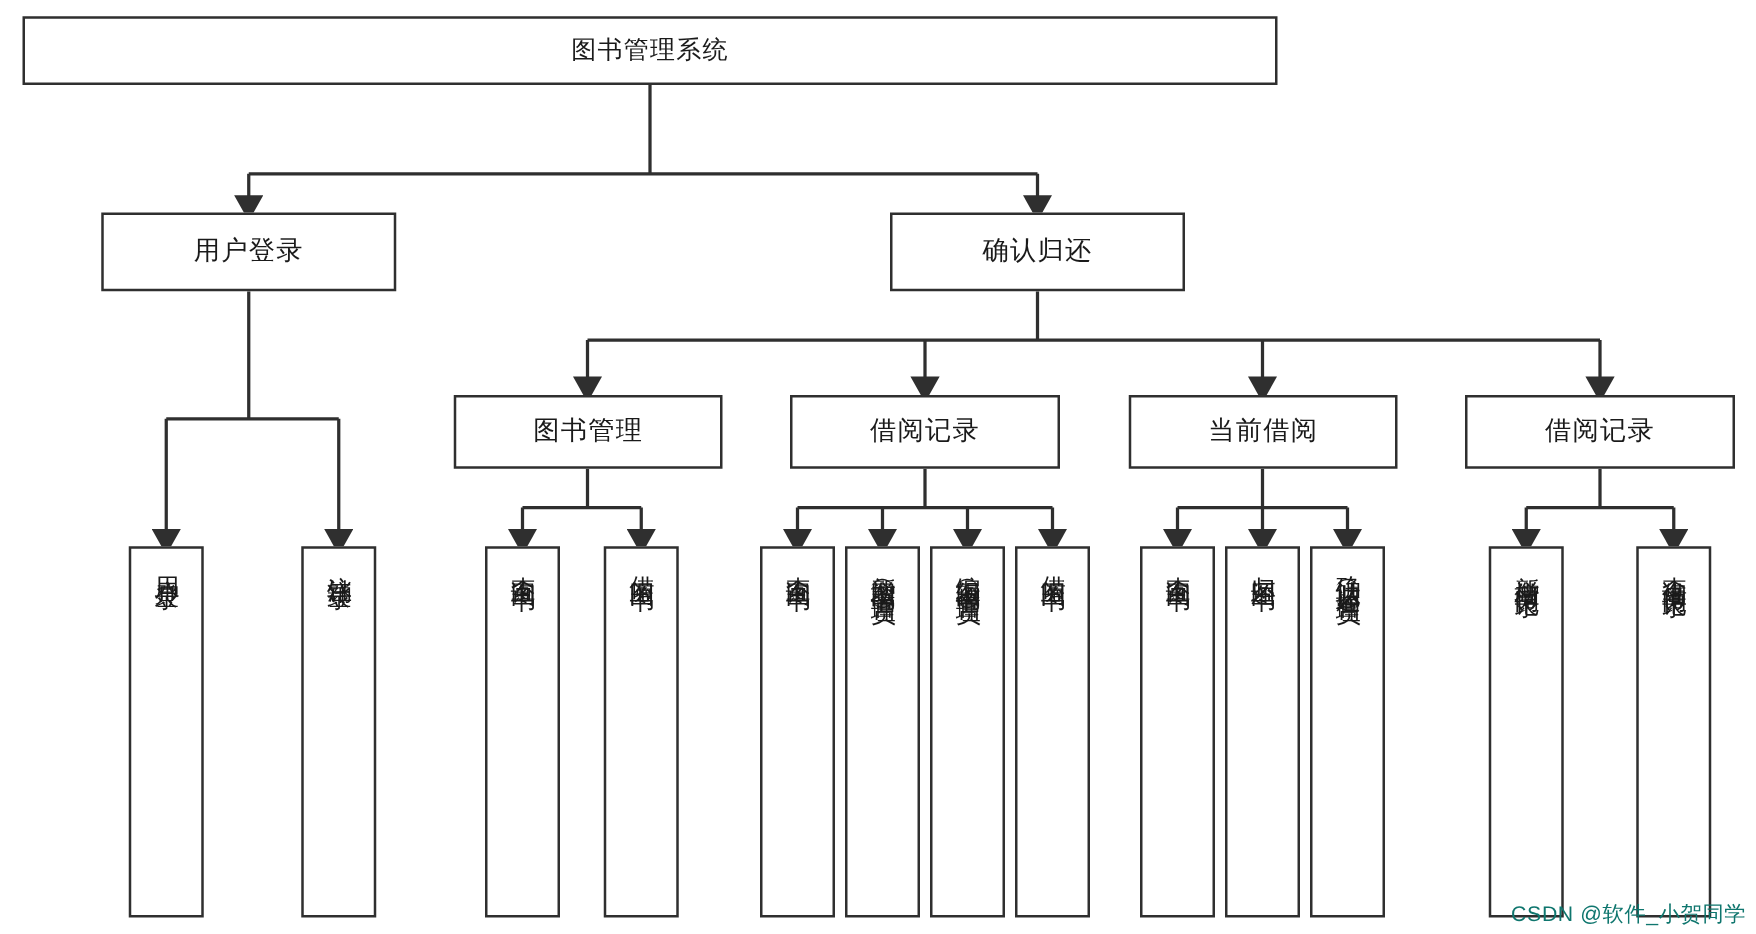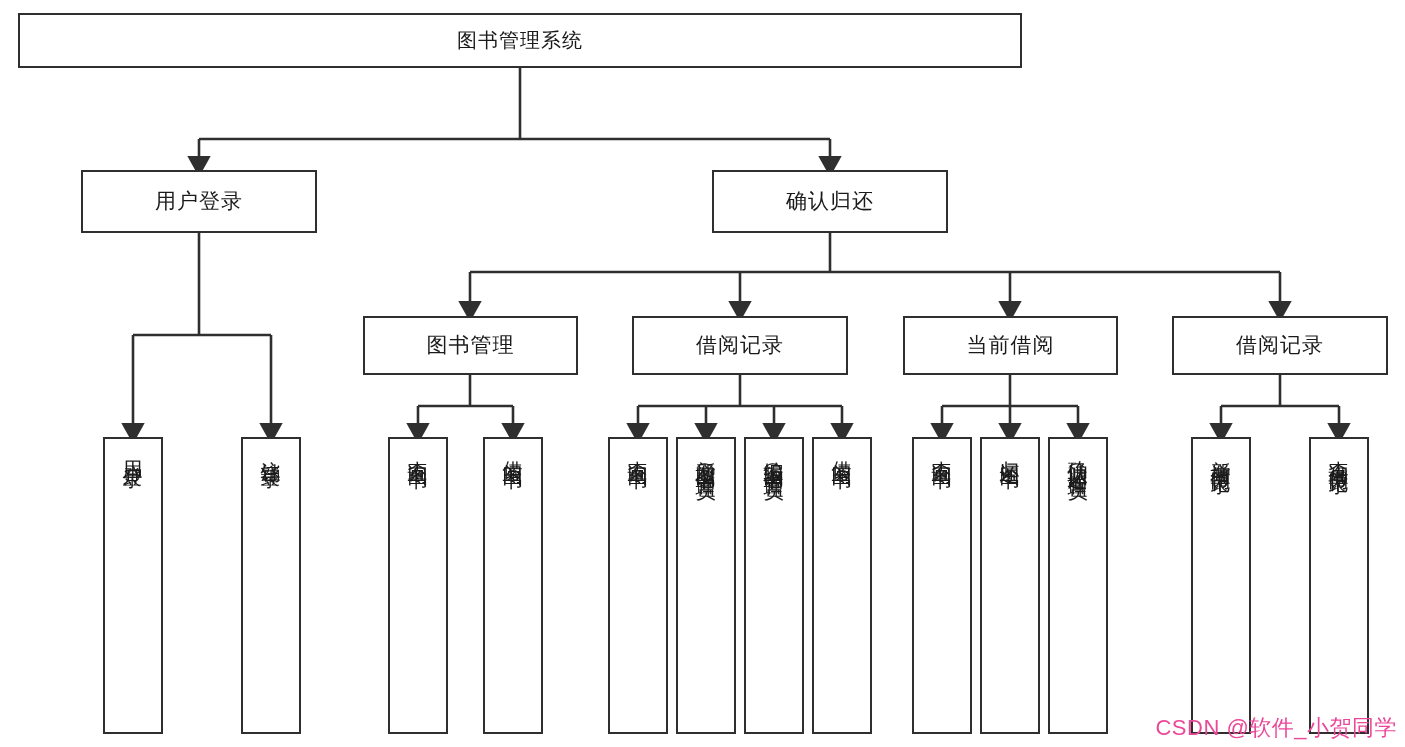--- a/index.html
+++ b/index.html
@@ -58,22 +58,22 @@
     letter-spacing: 3px;
     line-height: 1;
   }
   .node.root .node-label {
     font-size: 20px;
   }
   #watermark {
     position: absolute;
     right: 8px;
     bottom: 4px;
-    font-size: 22px;
-    color: #ec4899;
+    font-size: 17px;
+    color: #0f766e;
     letter-spacing: 0.5px;
     white-space: nowrap;
     user-select: none;
   }
 </style>
 </head>
 <body>
 
 <div id="diagram-root">
 

